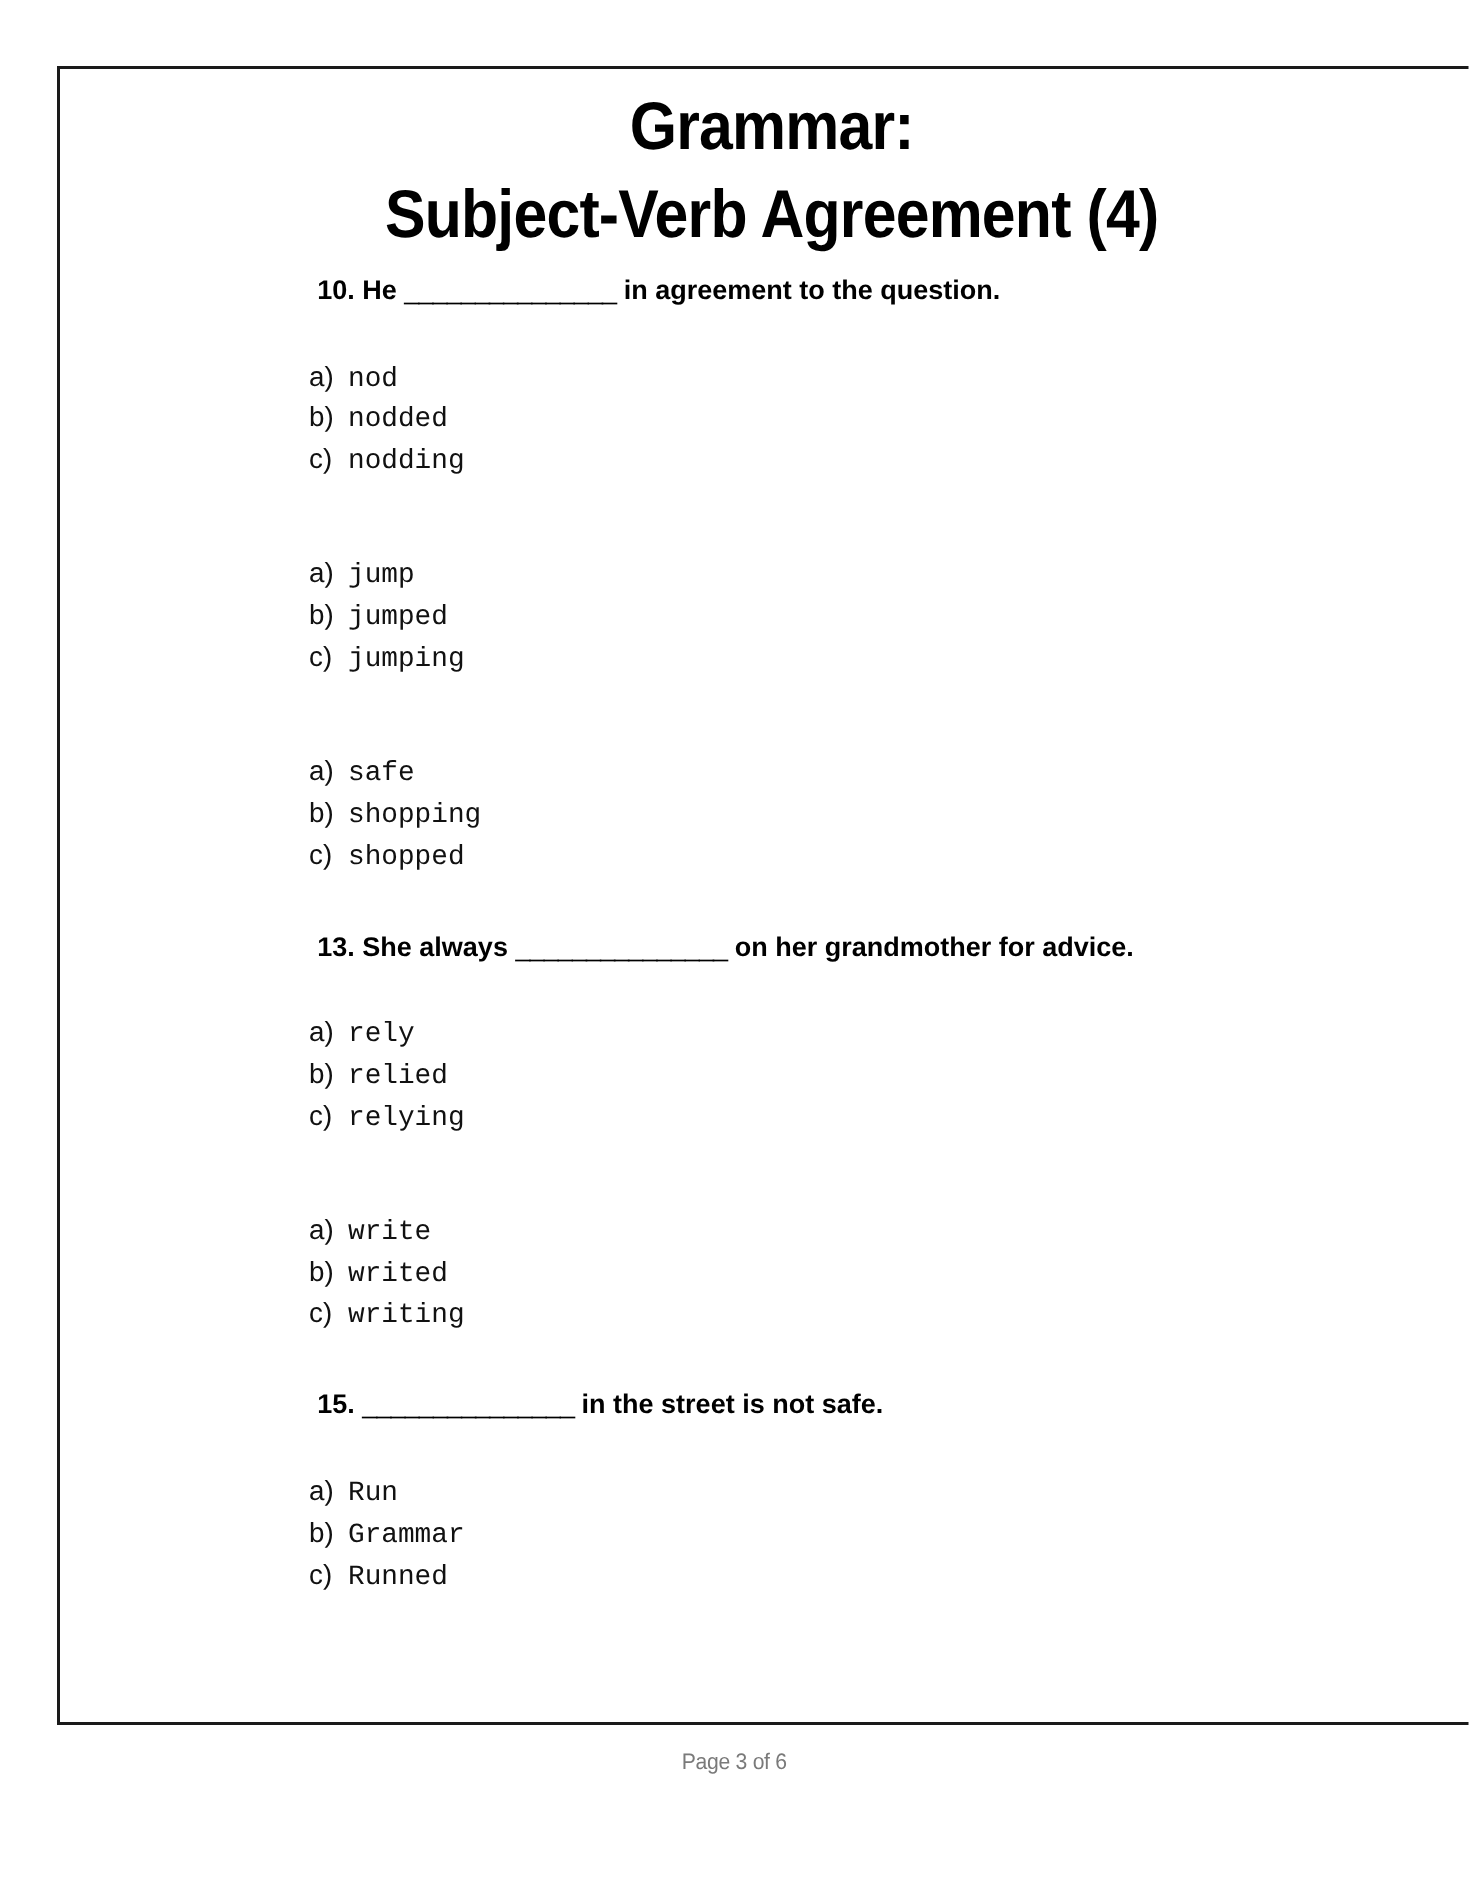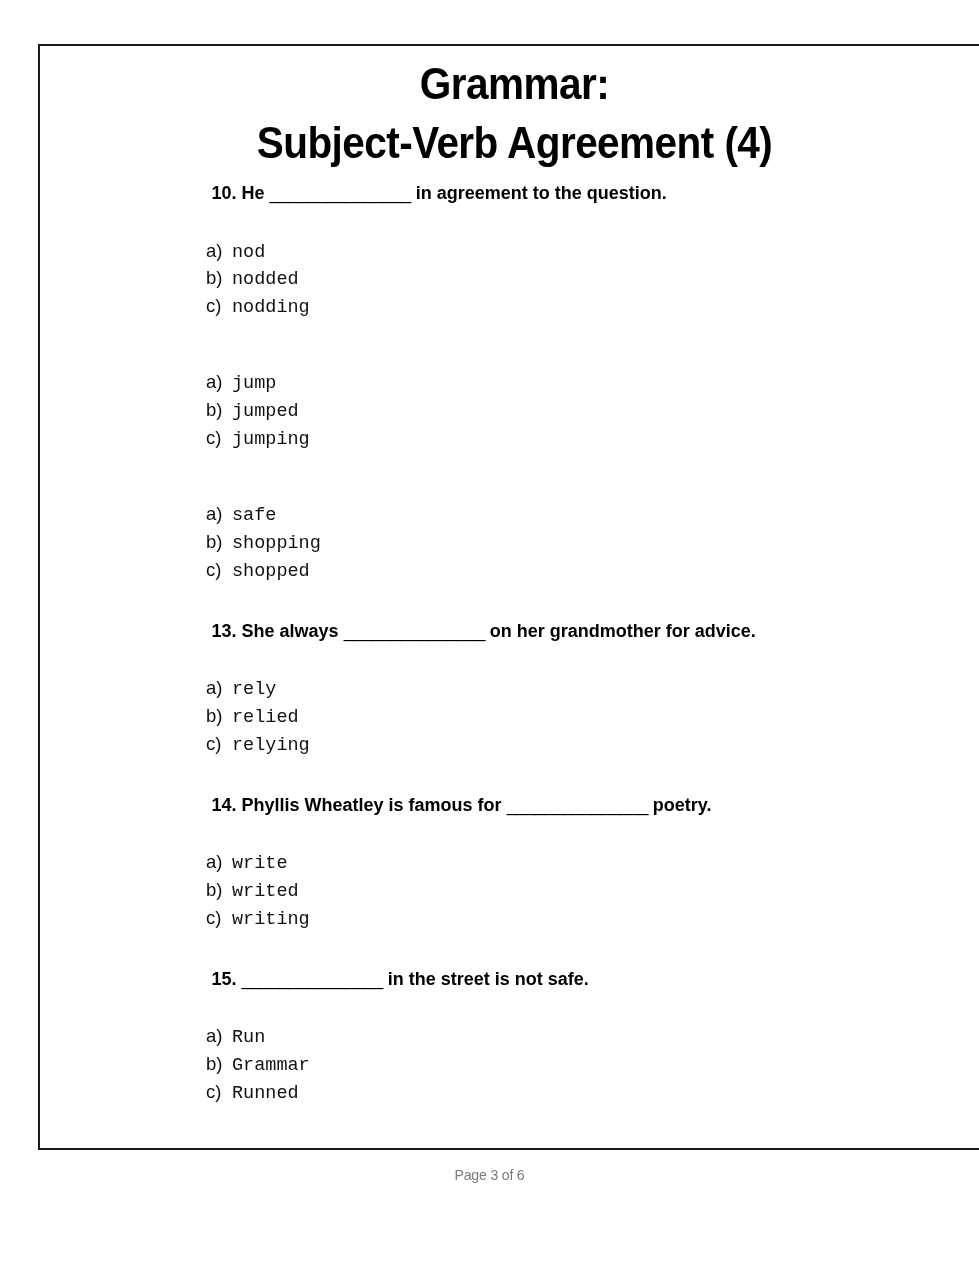--- a/index.html
+++ b/index.html
@@ -206,21 +206,20 @@
               <span class="option-text">relied</span>
             </li>
             <li class="option">
               <span class="option-letter">c)</span>
               <span class="option-text">relying</span>
             </li>
           </ul>
           <div class="gap-between-questions"></div>
         </li>
         <li class="question-block">
-          <p class="q-stem"><span class="q-num">14.</span> <span>Phyllis Wheatley is famous for</span> <span class="blank">_______________</span> <span>poetry.</span></p>
           <div class="gap-stem-options"></div>
           <ul class="options">
             <li class="option">
               <span class="option-letter">a)</span>
               <span class="option-text">write</span>
             </li>
             <li class="option">
               <span class="option-letter">b)</span>
               <span class="option-text">writed</span>
             </li>

